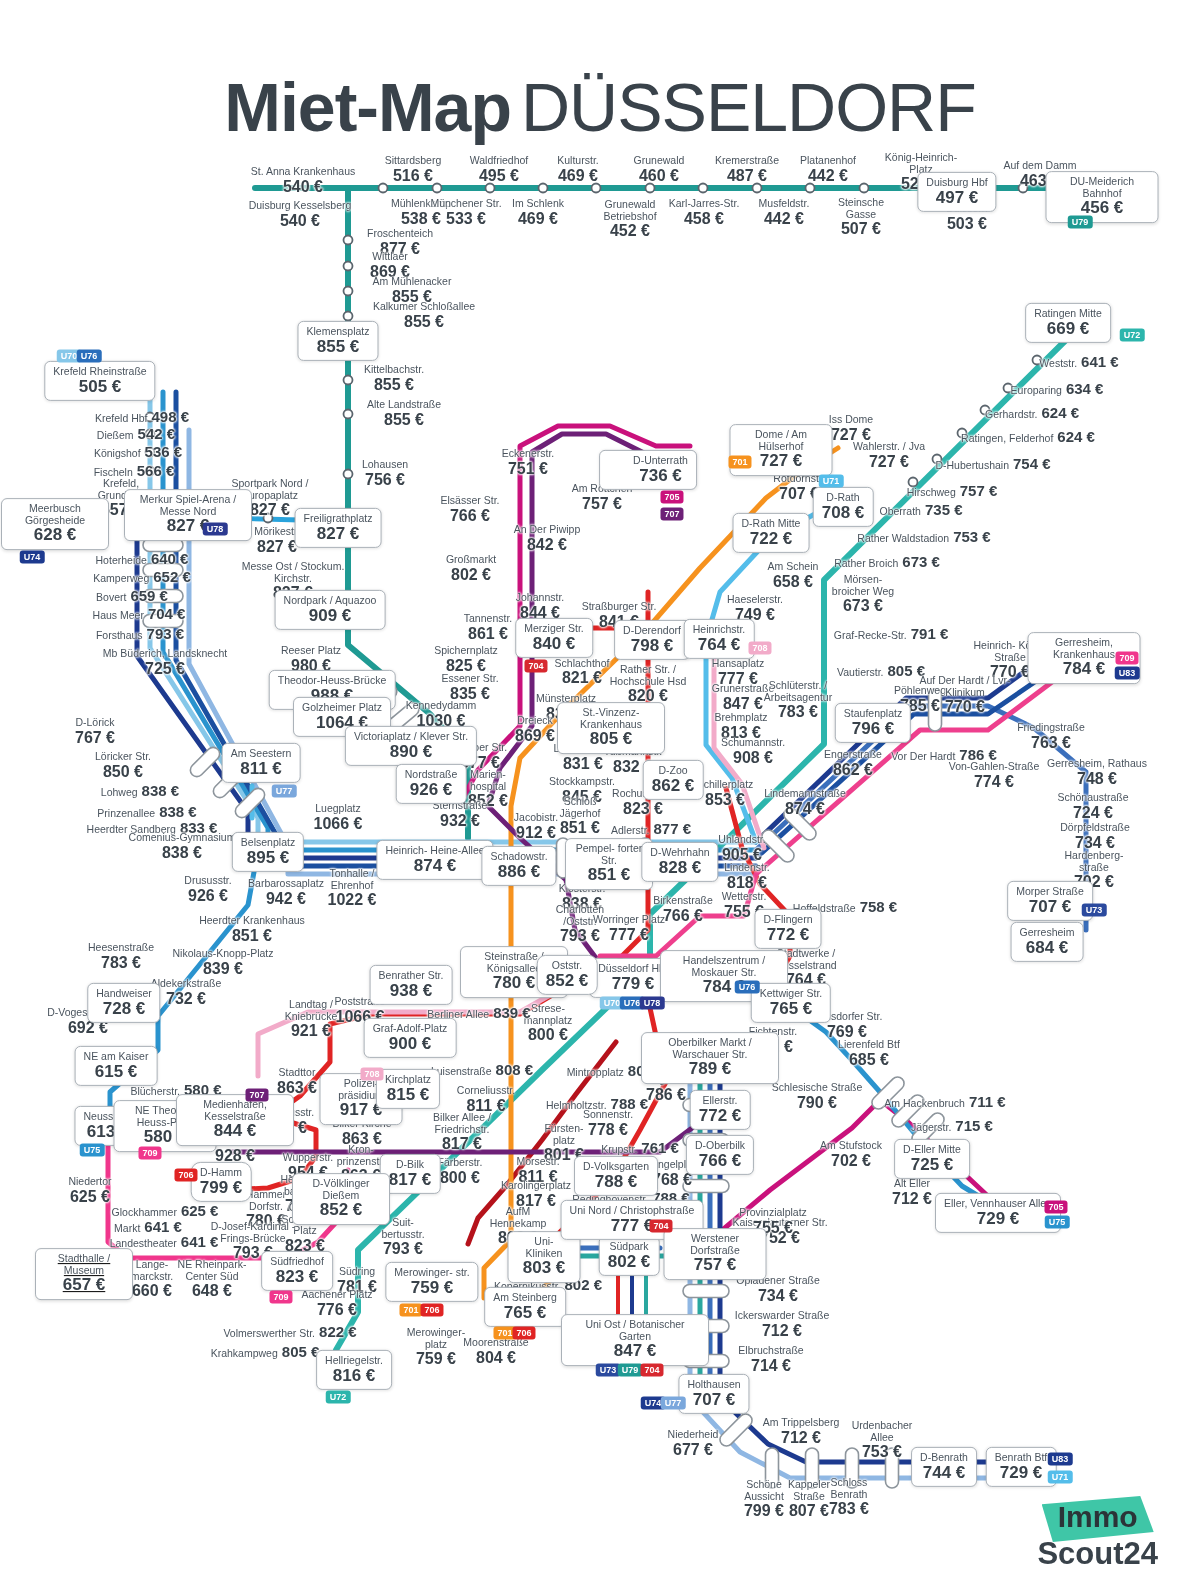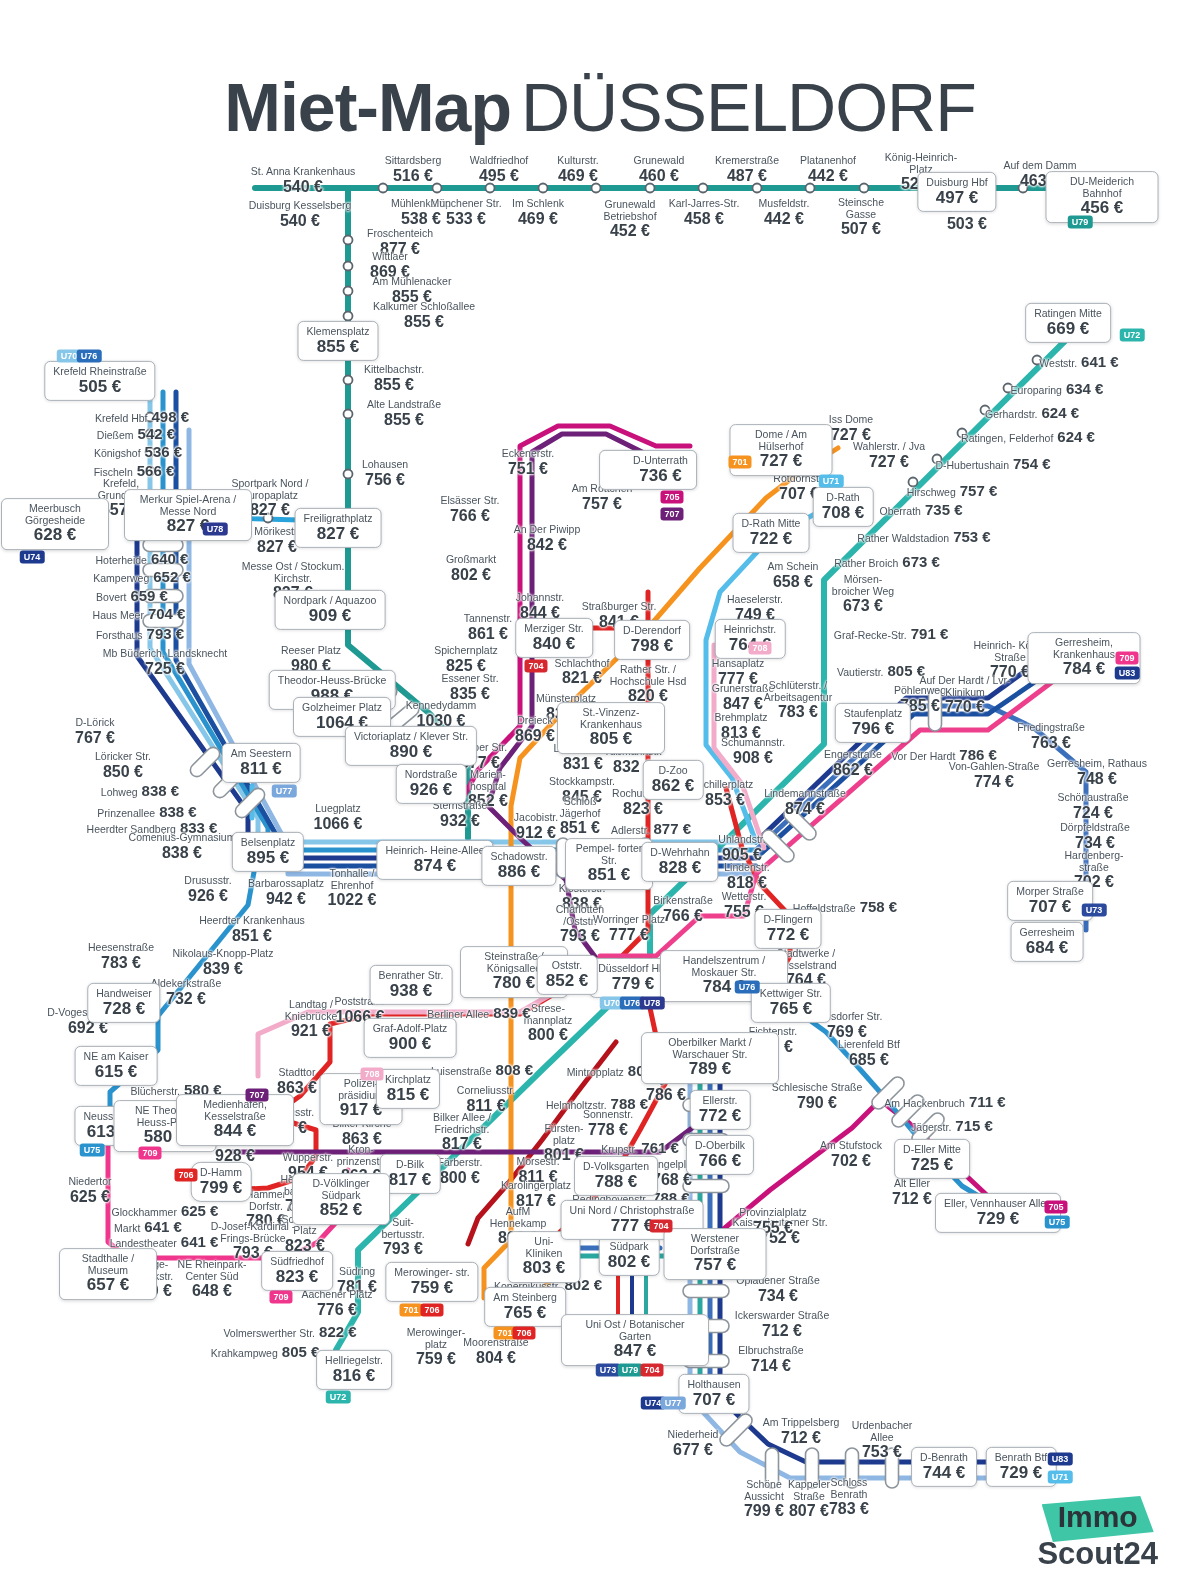--- a/index.html
+++ b/index.html
@@ -401,21 +401,21 @@
         <span class="nm">NE Theodor- Heuss-Platz</span>
         <span class="pr">580 €</span>
       </div>
       <div class="st s" style="left: 90px; top: 1191px;">
         <span class="nm">Niedertor</span>
         <span class="pr">625 €</span>
       </div>
       <div class="st i" style="left: 165px; top: 1211px;"><span class="nm">Glockhammer</span><span class="pr">625 €</span></div>
       <div class="st i" style="left: 148px; top: 1227px;"><span class="nm">Markt</span><span class="pr">641 €</span></div>
       <div class="st i" style="left: 164px; top: 1242px;"><span class="nm">Landestheater</span><span class="pr">641 €</span></div>
-      <div class="st b" style="left: 108px; top: 1274px; max-width: 80px;">
+      <div class="st b" style="left: 84px; top: 1274px; max-width: 80px; text-decoration: underline;">
         <span class="nm">Stadthalle / Museum</span>
         <span class="pr">657 €</span>
       </div>
       <div class="st s" style="left: 152px; top: 1279px; max-width: 60px;">
         <span class="nm">Lange- marckstr.</span>
         <span class="pr">660 €</span>
       </div>
       <div class="st s" style="left: 212px; top: 1279px; max-width: 85px;">
         <span class="nm">NE Rheinpark- Center Süd</span>
         <span class="pr">648 €</span>
@@ -477,21 +477,21 @@
         <span class="pr">833 €</span>
       </div>
       <div class="st b" style="left: 652px; top: 640px;">
         <span class="nm">D-Derendorf</span>
         <span class="pr">798 €</span>
       </div>
       <div class="st s" style="left: 648px; top: 684px; max-width: 95px;">
         <span class="nm">Rather Str. / Hochschule Hsd</span>
         <span class="pr">820 €</span>
       </div>
-      <div class="st b" style="left: 719px; top: 639px; margin-left: 31px;">
+      <div class="st b" style="left: 719px; top: 639px;">
         <span class="nm">Heinrichstr.</span>
         <span class="pr">764 €</span>
       </div>
       <div class="st s" style="left: 738px; top: 673px;">
         <span class="nm">Hansaplatz</span>
         <span class="pr">777 €</span>
       </div>
       <div class="st s" style="left: 743px; top: 698px;">
         <span class="nm">Grunerstraße</span>
         <span class="pr">847 €</span>
@@ -727,21 +727,21 @@
         <span class="pr">777 €</span>
       </div>
       <div class="st b" style="left: 633px; top: 978px; max-width: 110px;">
         <span class="nm">Düsseldorf Hbf</span>
         <span class="pr">779 €</span>
       </div>
       <div class="st b" style="left: 514px; top: 972px; max-width: 90px;">
         <span class="nm">Steinstraße / Königsallee</span>
         <span class="pr">780 €</span>
       </div>
-      <div class="st b" style="left: 567px; top: 975px; max-width: 45px;">
+      <div class="st b" style="left: 567px; top: 975px; max-width: 45px; border-radius: 9px;">
         <span class="nm">Oststr.</span>
         <span class="pr">852 €</span>
       </div>
       <div class="st s" style="left: 548px; top: 1023px; max-width: 70px;">
         <span class="nm">Strese- mannplatz</span>
         <span class="pr">800 €</span>
       </div>
       <div class="st b" style="left: 724px; top: 976px; max-width: 110px;">
         <span class="nm">Handelszentrum / Moskauer Str.</span>
         <span class="pr">784 €</span>
@@ -883,21 +883,21 @@
       </div>
       <div class="st s" style="left: 266px; top: 1209px; max-width: 60px;">
         <span class="nm">Hammer Dorfstr.</span>
         <span class="pr">780 €</span>
       </div>
       <div class="st s" style="left: 305px; top: 1194px; max-width: 65px;">
         <span class="nm">Hemmers- bachweg</span>
         <span class="pr">760 €</span>
       </div>
       <div class="st b" style="left: 341px; top: 1199px; max-width: 80px;">
-        <span class="nm">D-Völklinger Südpark</span>
+        <span class="nm">D-Völklinger Dießem</span>
         <span class="pr">852 €</span>
       </div>
       <div class="st s" style="left: 305px; top: 1228px; max-width: 65px;">
         <span class="nm">Georg- Schulhoff- Platz</span>
         <span class="pr">823 €</span>
       </div>
       <div class="st s" style="left: 253px; top: 1241px; max-width: 110px;">
         <span class="nm">D-Josef-Kardinal -Frings-Brücke</span>
         <span class="pr">793 €</span>
       </div>

